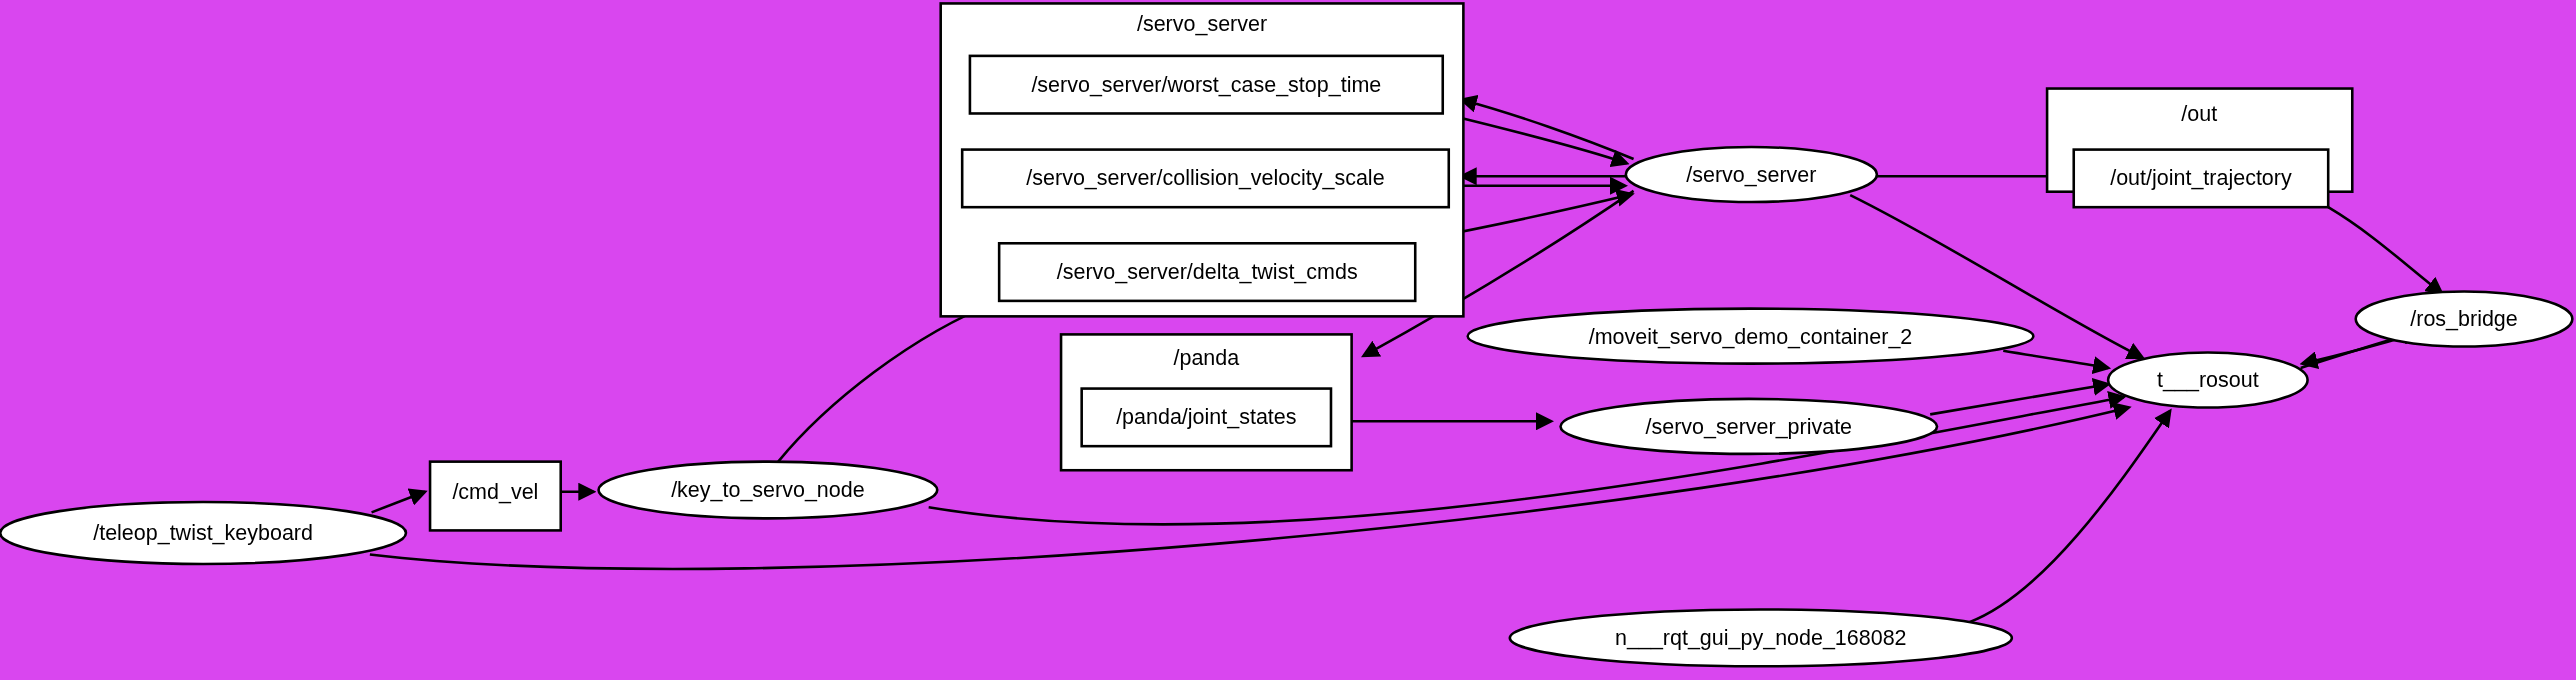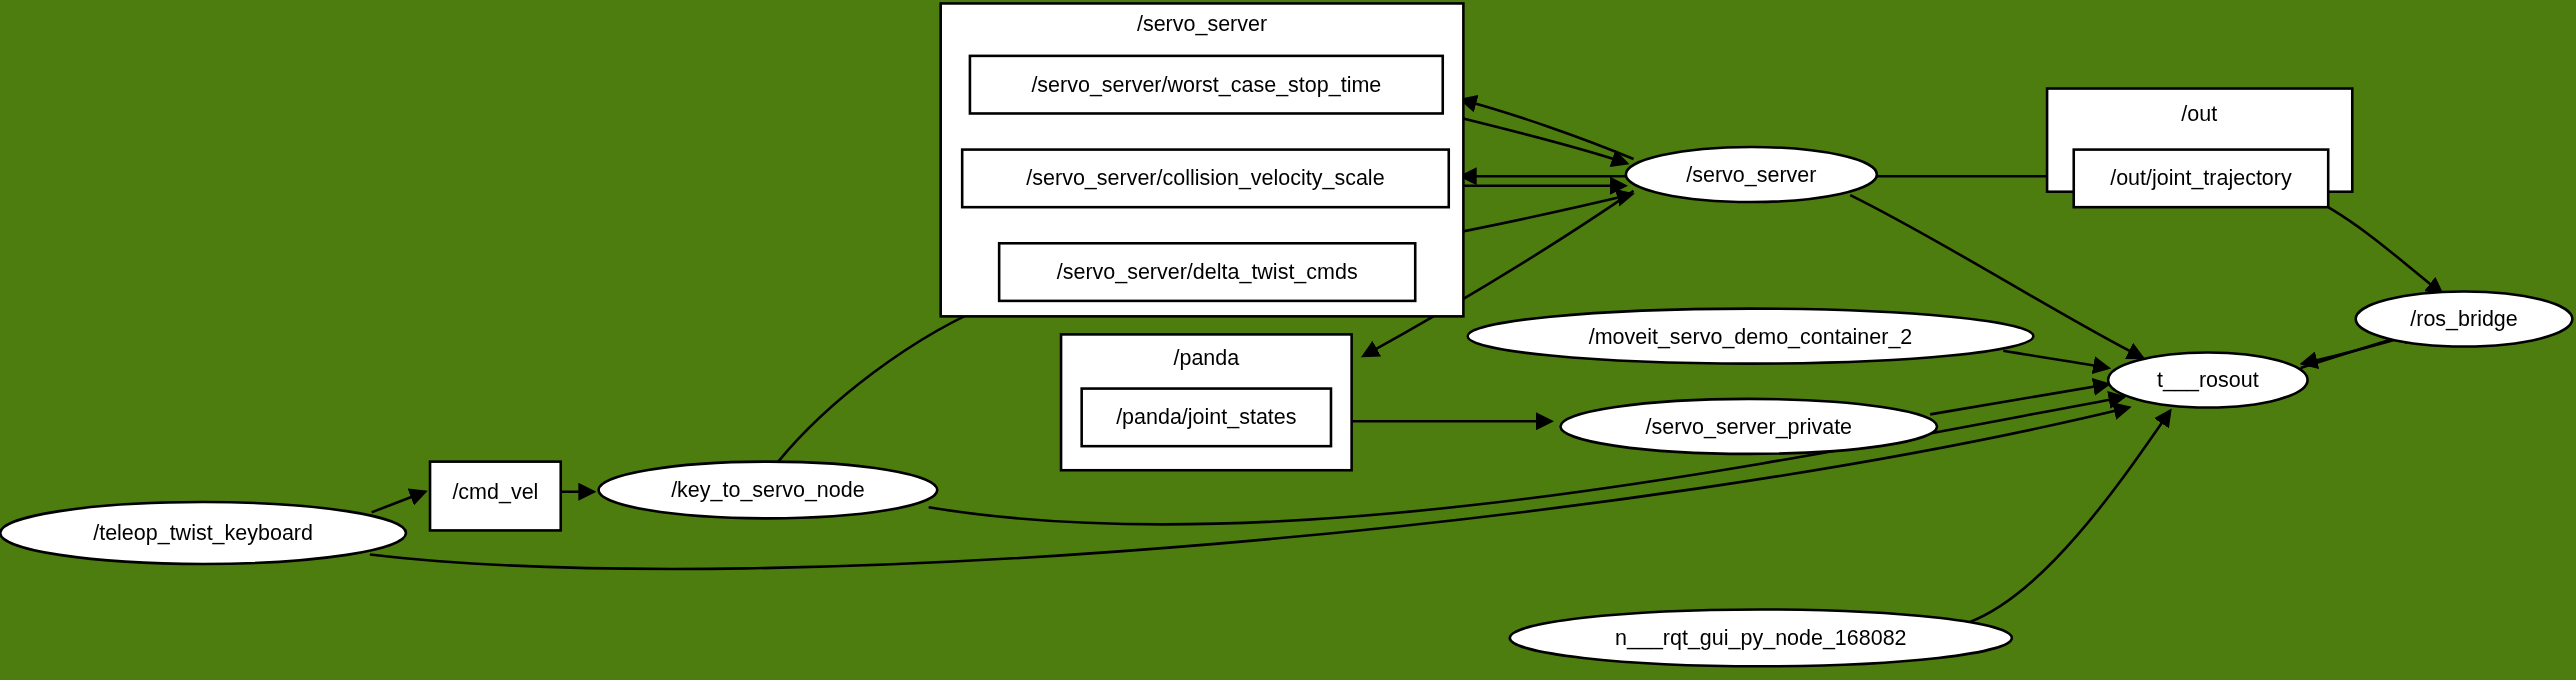--- a/index.html
+++ b/index.html
@@ -7,21 +7,21 @@
     padding: 0;
     background: #ffffff;
   }
   body {
     font-family: "Liberation Sans", sans-serif;
   }
   #graph-root {
     position: relative;
     width: 2576px;
     height: 680px;
-    background: #4d7c0f;
+    background: #d946ef;
     overflow: hidden;
   }
   #graph-svg {
     position: absolute;
     top: 0;
     left: 0;
     width: 2576px;
     height: 680px;
   }
   .cluster-rect,

